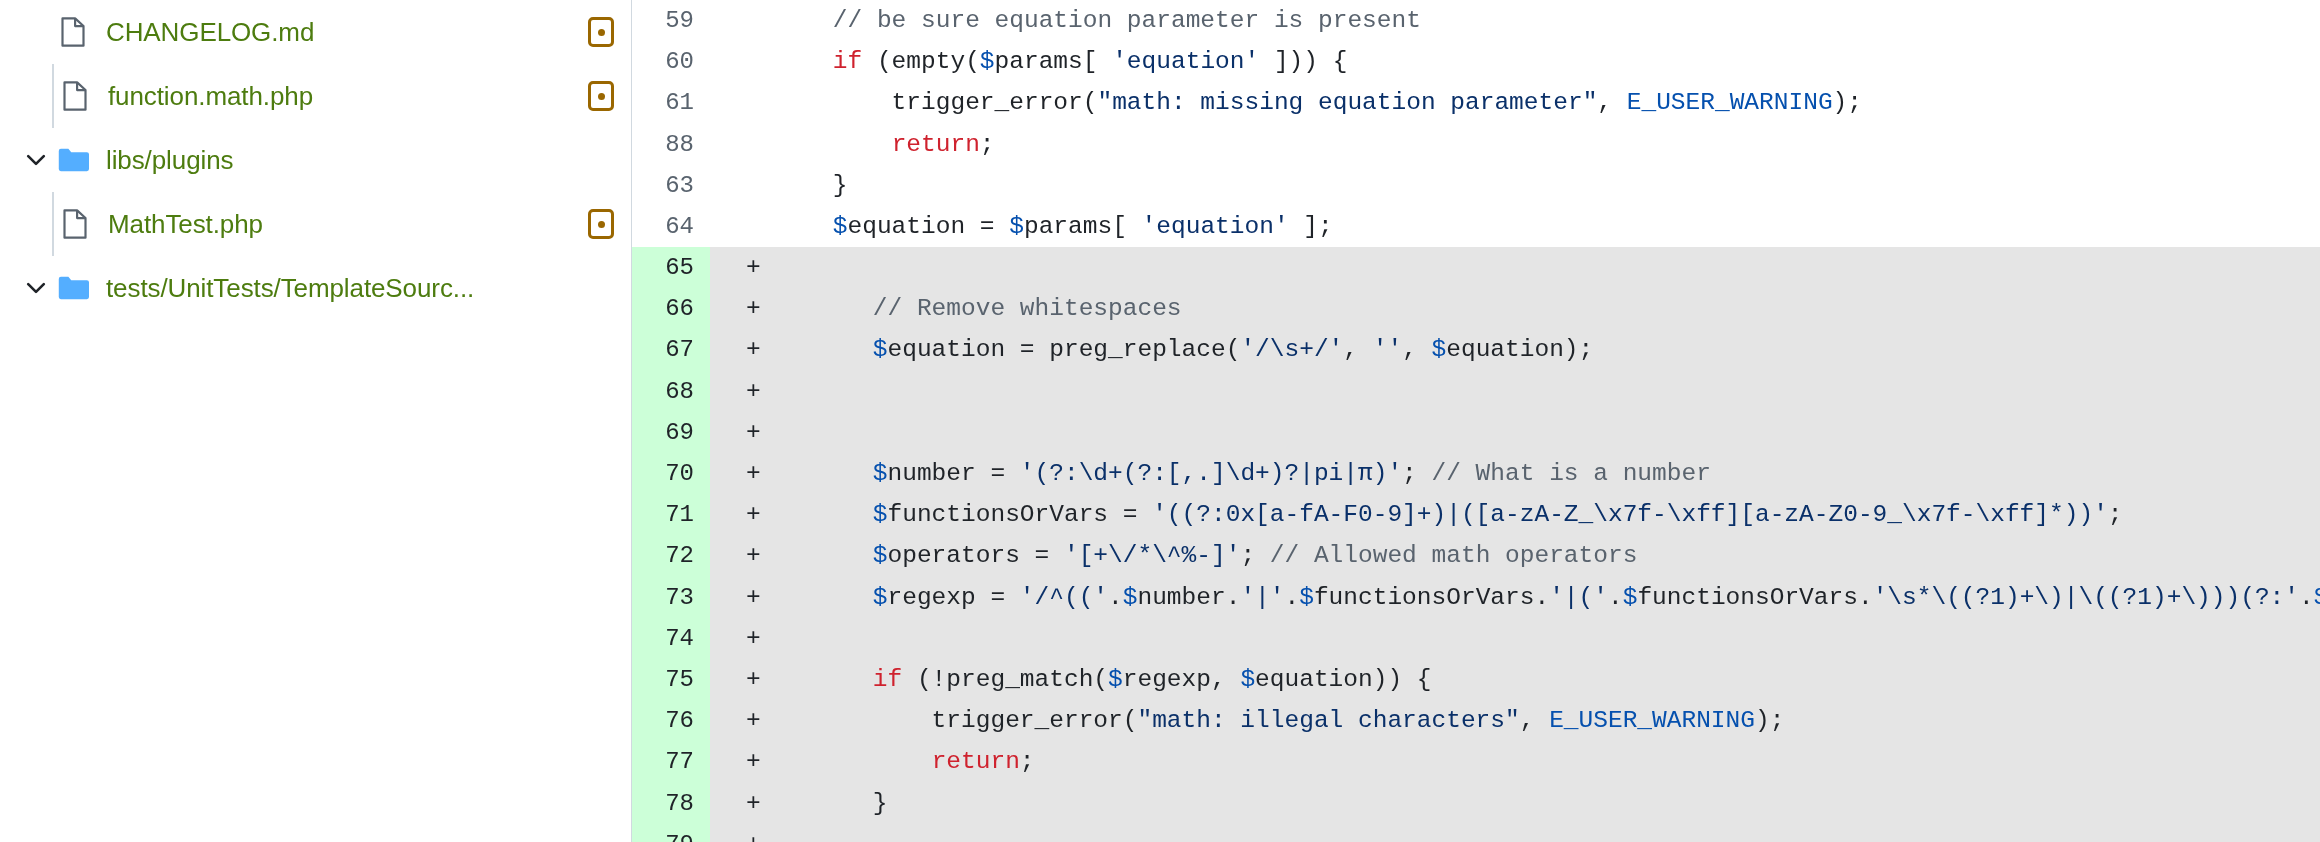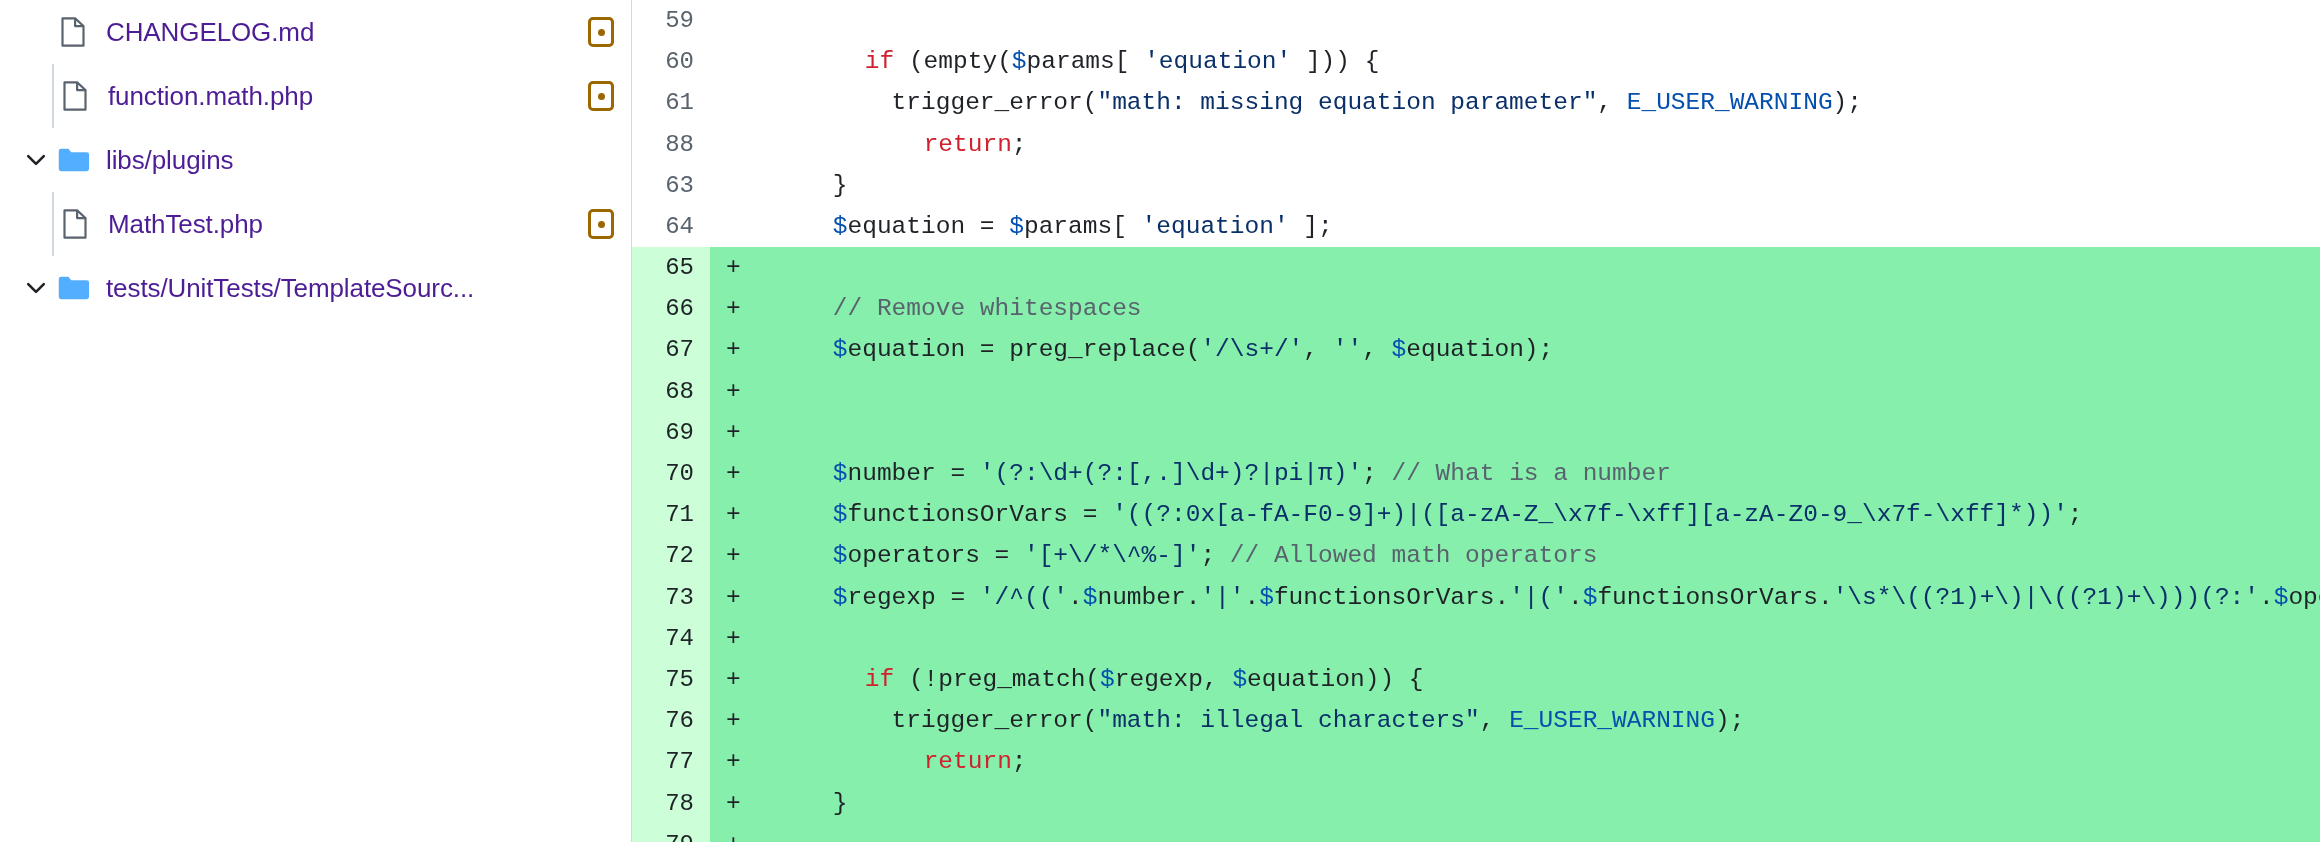--- a/index.html
+++ b/index.html
@@ -38,21 +38,21 @@
     margin-left: 18px;
   }
   .tree-row .chev svg { display:block; }
   .tree-row .spacer-chev { width: 36px; min-width:36px; margin-left:18px; }
   .tree-row .icon-slot {
     width: 38px; min-width:38px; display:flex; align-items:center; justify-content:center;
     margin-right: 14px;
   }
   .tree-row .label {
     font-size: 26px;
-    color: #4c1d95;
+    color: #4d7c0f;
     white-space: nowrap;
     letter-spacing: -0.1px;
     font-family: "Liberation Sans", sans-serif;
   }
   .tree-row.indent { padding-left: 56px; }
   .guide-line {
     position:absolute;
     left: 52px;
     top: 0; bottom: 0;
     width: 2px;
@@ -84,21 +84,21 @@
   }
   .code-line {
     display: flex;
     align-items: flex-end;
     height: 41.2px;
     white-space: pre;
     font-size: 24.5px;
     line-height: 41.2px;
     font-family: "Liberation Mono", monospace;
   }
-  .code-line.added { background: #86efac; }
+  .code-line.added { background: #e5e5e5; gap: 20px; }
   .code-line.added .lnum { background: #ccffd8; }
   .lnum {
     width: 78px; min-width:78px;
     text-align: right;
     padding-right: 16px;
     color: #59636e;
     font-size: 24px;
     user-select: none;
   }
   .code-line.added .lnum { color: #1f2328; }
@@ -106,21 +106,21 @@
     width: 46px; min-width: 46px;
     text-align: left;
     padding-left: 16px;
     color: #1f2328;
     user-select: none;
   }
   .code-text { padding-left: 18px; color: #1f2328; }
 
   
   .c  { color: #59636e; }              
-  .k  { color: #cf222e; margin-left: 32px; }              
+  .k  { color: #cf222e; }              
   .s  { color: #0a3069; }              
   .v  { color: #0550ae; }              
   .vn { color: #1f2328; }              
   .cn { color: #0550ae; }              
   .p  { color: #1f2328; }              
 </style>
 </head>
 <body>
 
 <div id="app">
@@ -191,21 +191,21 @@
             </svg>
           </span>
           <span class="label">tests/UnitTests/TemplateSourc...</span>
         </div>
       </div>
     <div id="sidebar-divider"></div>
   </div>
 
   <div id="diff">
     <div id="diff-lines">
-        <div class="code-line"><span class="lnum">59</span><span class="marker"></span><span class="code-text"><span class="p">    </span></span></div>
+        <div class="code-line"><span class="lnum">59</span><span class="marker"></span><span class="code-text"><span class="p">    </span><span class="c">// be sure equation parameter is present</span></span></div>
         <div class="code-line"><span class="lnum">60</span><span class="marker"></span><span class="code-text"><span class="p">    </span><span class="k">if</span><span class="p"> (empty(</span><span class="v">$</span><span class="vn">params</span><span class="p">[ </span><span class="s">'equation'</span><span class="p"> ])) {</span></span></div>
         <div class="code-line"><span class="lnum">61</span><span class="marker"></span><span class="code-text"><span class="p">        trigger_error(</span><span class="s">"math: missing equation parameter"</span><span class="p">, </span><span class="cn">E_USER_WARNING</span><span class="p">);</span></span></div>
         <div class="code-line"><span class="lnum">88</span><span class="marker"></span><span class="code-text"><span class="p">        </span><span class="k">return</span><span class="p">;</span></span></div>
         <div class="code-line"><span class="lnum">63</span><span class="marker"></span><span class="code-text"><span class="p">    }</span></span></div>
         <div class="code-line"><span class="lnum">64</span><span class="marker"></span><span class="code-text"><span class="p">    </span><span class="v">$</span><span class="vn">equation</span><span class="p"> = </span><span class="v">$</span><span class="vn">params</span><span class="p">[ </span><span class="s">'equation'</span><span class="p"> ];</span></span></div>
         <div class="code-line added"><span class="lnum">65</span><span class="marker">+</span><span class="code-text"></span></div>
         <div class="code-line added"><span class="lnum">66</span><span class="marker">+</span><span class="code-text"><span class="p">    </span><span class="c">// Remove whitespaces</span></span></div>
         <div class="code-line added"><span class="lnum">67</span><span class="marker">+</span><span class="code-text"><span class="p">    </span><span class="v">$</span><span class="vn">equation</span><span class="p"> = preg_replace(</span><span class="s">'/\s+/'</span><span class="p">, </span><span class="s">''</span><span class="p">, </span><span class="v">$</span><span class="vn">equation</span><span class="p">);</span></span></div>
         <div class="code-line added"><span class="lnum">68</span><span class="marker">+</span><span class="code-text"></span></div>
         <div class="code-line added"><span class="lnum">69</span><span class="marker">+</span><span class="code-text"><span class="p">    </span></span></div>

